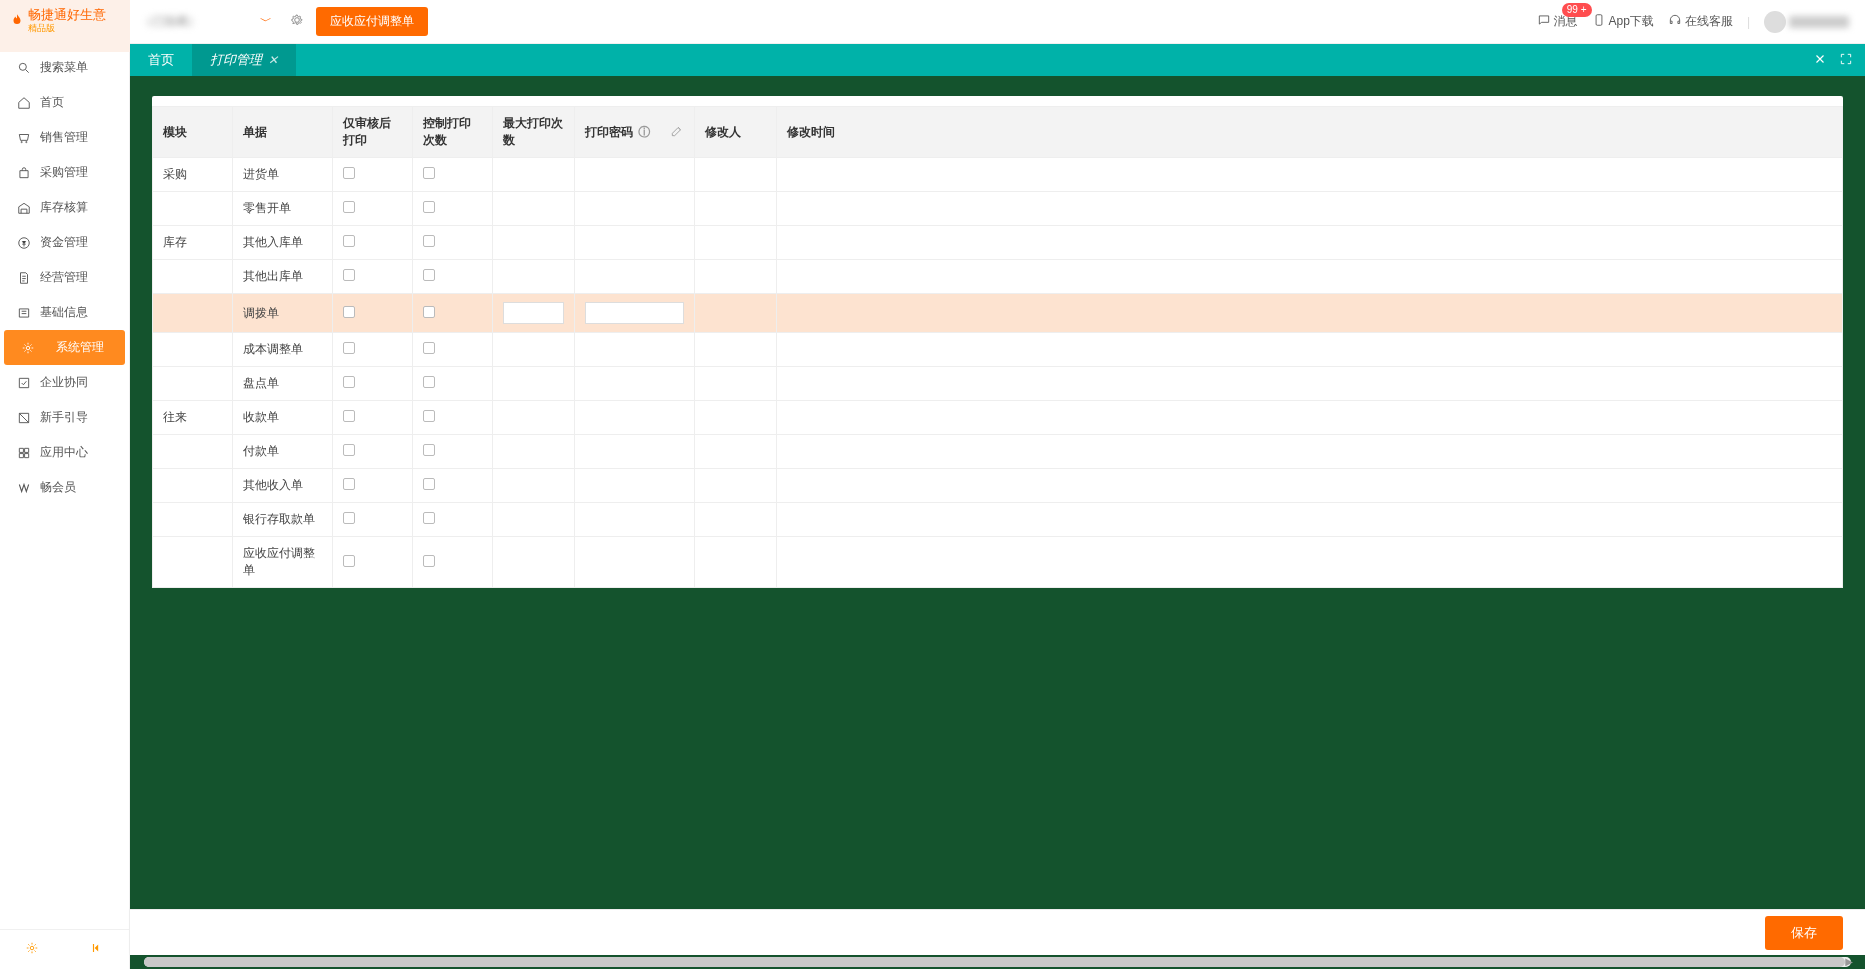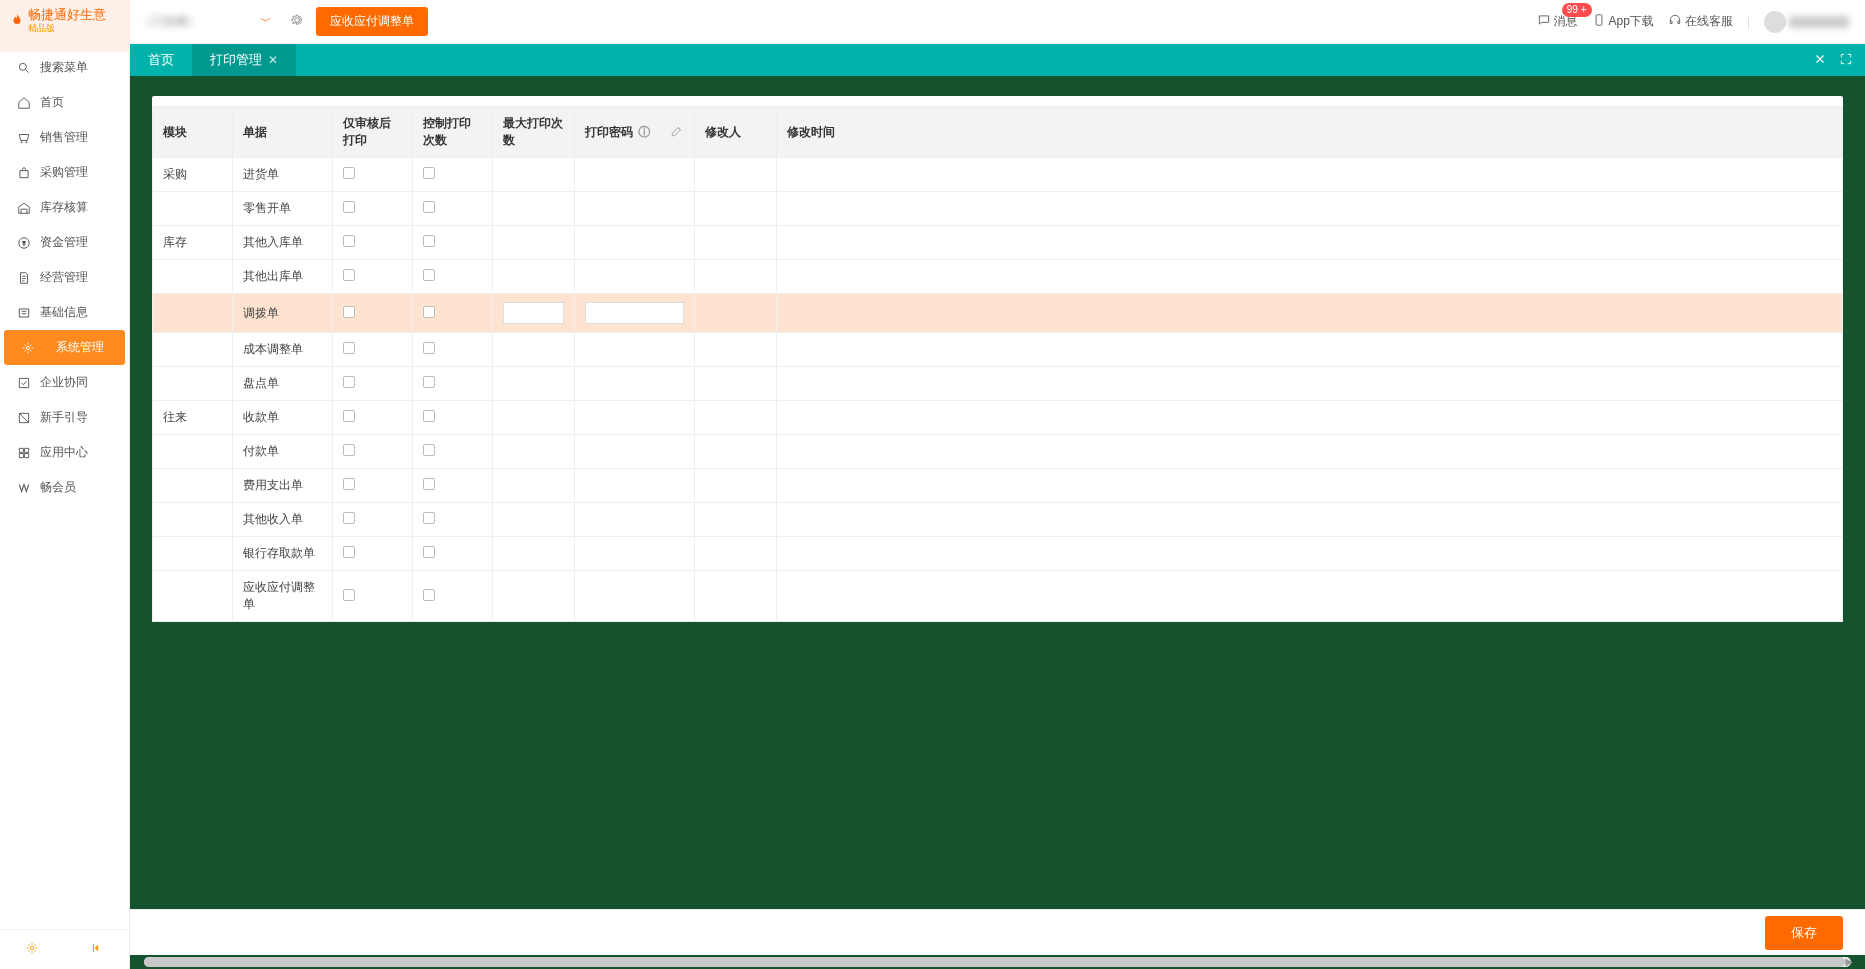--- a/index.html
+++ b/index.html
@@ -55,21 +55,21 @@
 
 .main { position: absolute; top: 44px; left: 130px; right: 0; bottom: 0; display: flex; flex-direction: column; }
 
 
 .tabsbar { height: 32px; background: #00b2a9; display: flex; align-items: stretch; }
 .tab {
   padding: 0 18px; display: flex; align-items: center; color: #fff; font-size: 13px;
   cursor: pointer; gap: 6px;
 }
 .tab.inactive { background: #00b2a9; }
-.tab.active { background: #009990; }
+.tab.active { background: #009990; font-style: italic; }
 .tab-close { font-size: 12px; opacity: .8; }
 .tabsbar-spacer { flex: 1; }
 .tabsbar-icons { display: flex; align-items: center; gap: 12px; padding-right: 12px; color: #fff; }
 
 
 .content { flex: 1; background: #14532d; padding: 20px 22px 60px; overflow: auto; }
 .panel { background: #fff; border-radius: 2px; padding: 10px 0 0; }
 
 
 .tbl { width: 100%; border-collapse: collapse; table-layout: fixed; }
@@ -435,30 +435,20 @@
                 <td>付款单</td>
                 <td><input type="checkbox" class="chk" style=""></td>
                 <td><input type="checkbox" class="chk" style=""></td>
                 <td></td>
                 <td></td>
                 <td></td>
                 <td></td>
               </tr>
               <tr>
                 <td></td>
-                <td>费用支出单</td>
-                <td><input type="checkbox" class="chk" style=""></td>
-                <td><input type="checkbox" class="chk" style=""></td>
-                <td></td>
-                <td></td>
-                <td></td>
-                <td></td>
-              </tr>
-              <tr>
-                <td></td>
                 <td>其他收入单</td>
                 <td><input type="checkbox" class="chk" style=""></td>
                 <td><input type="checkbox" class="chk" style=""></td>
                 <td></td>
                 <td></td>
                 <td></td>
                 <td></td>
               </tr>
               <tr>
                 <td></td>

